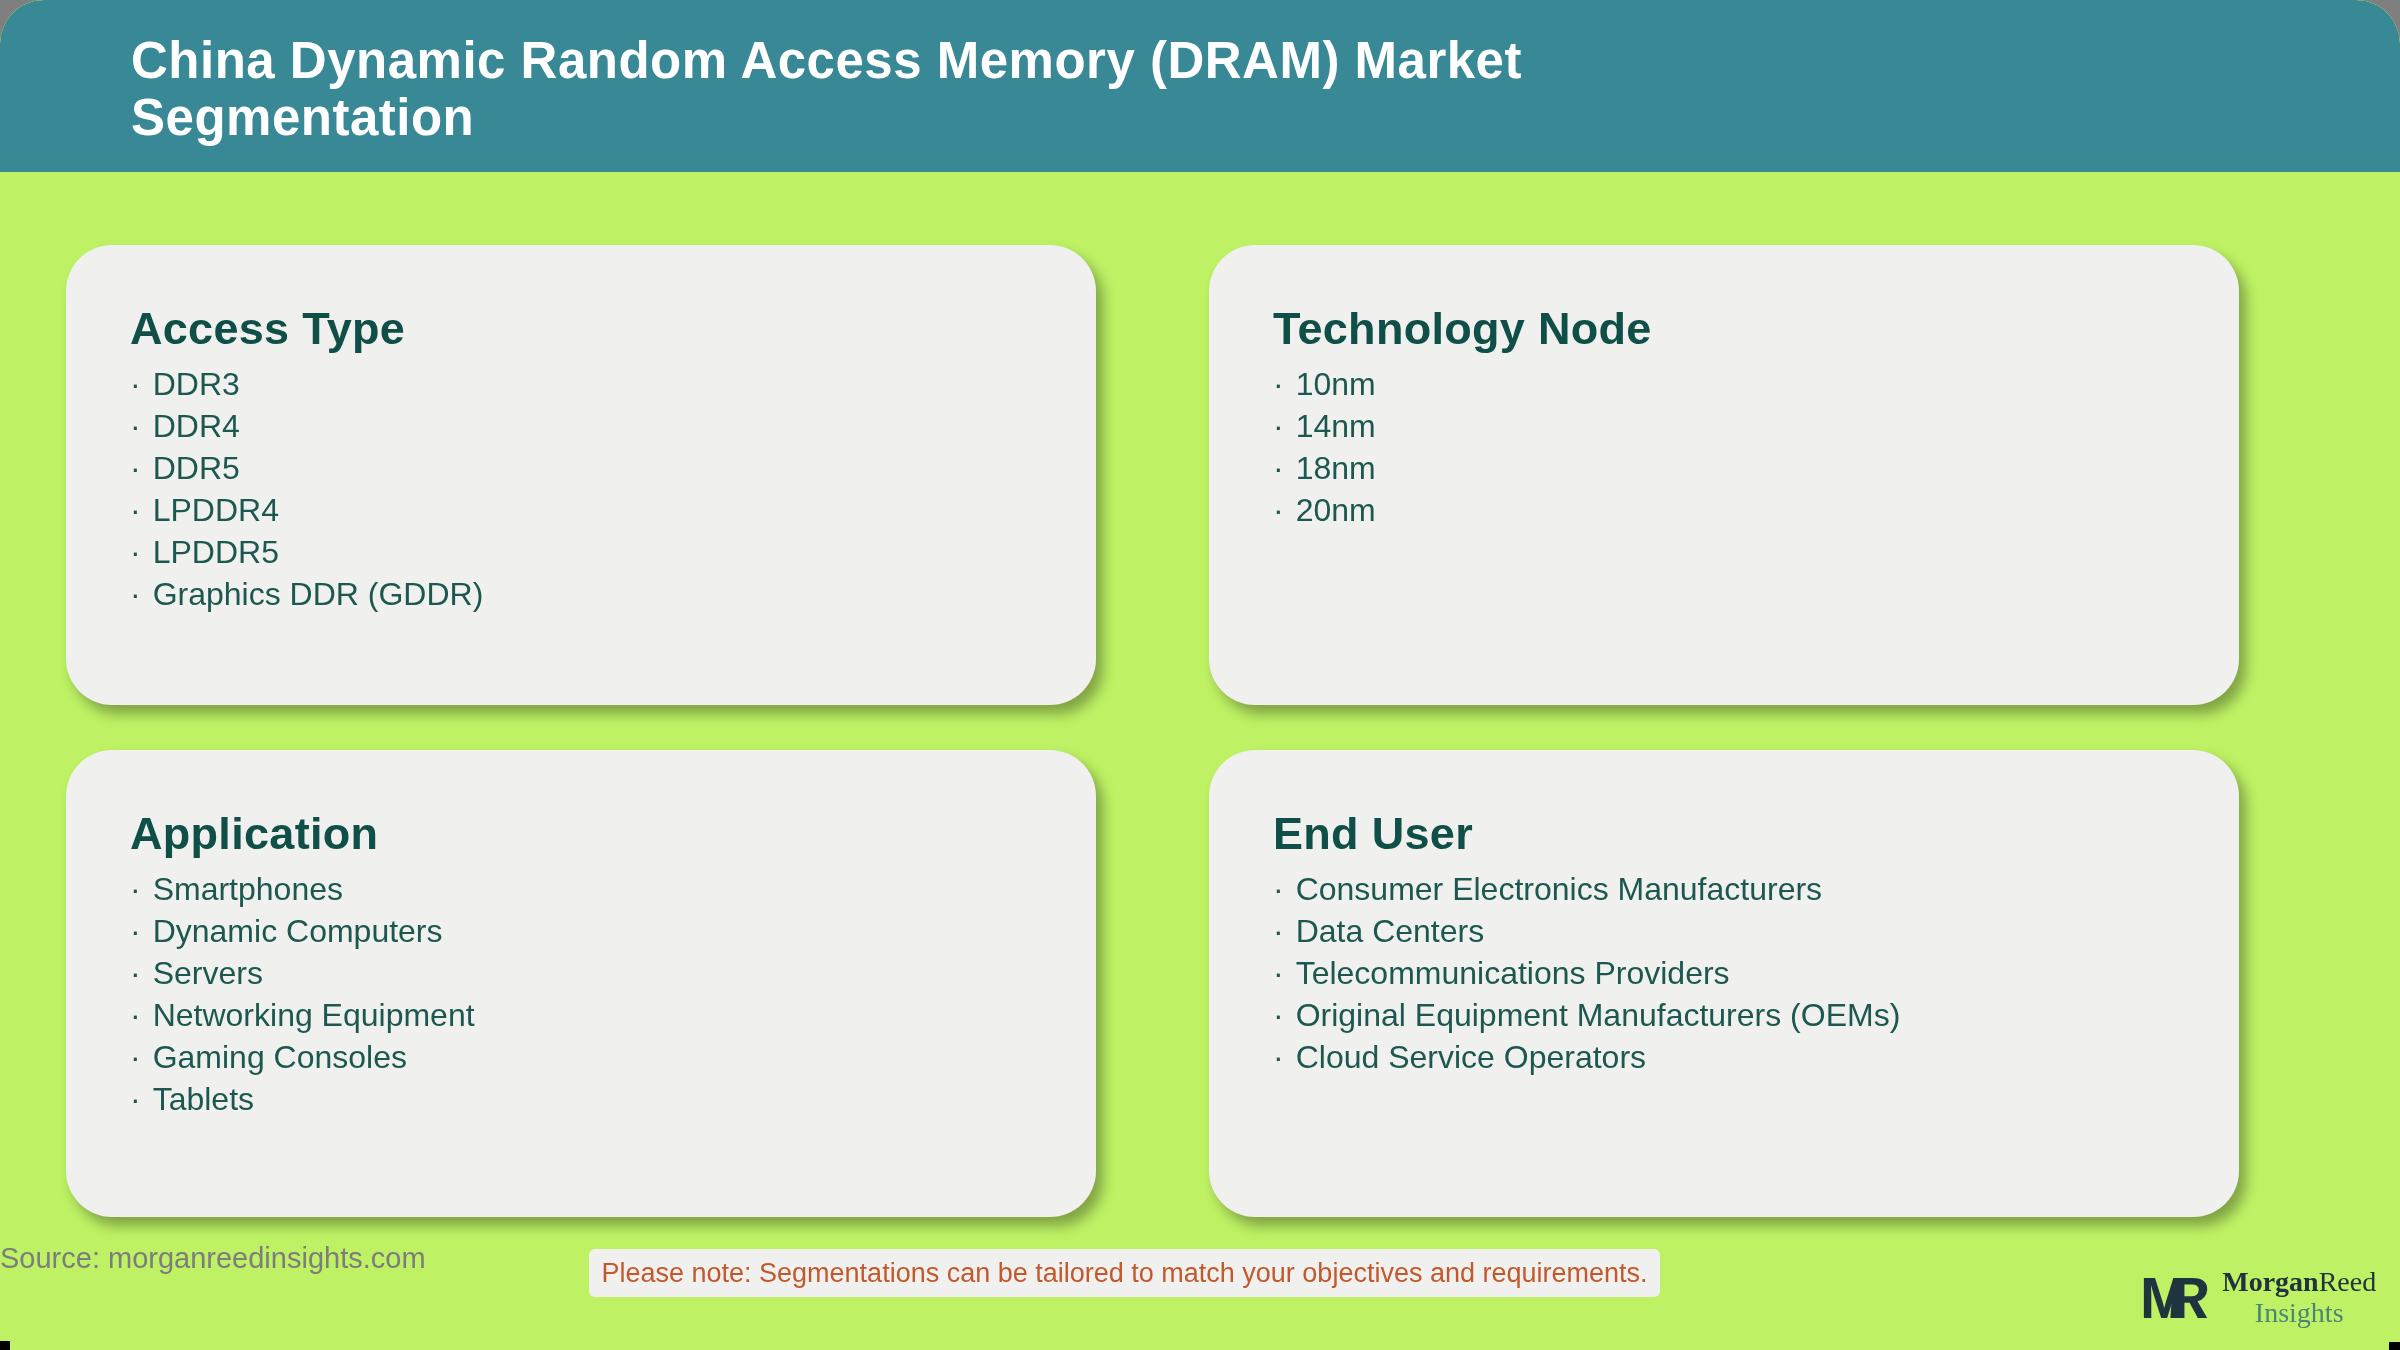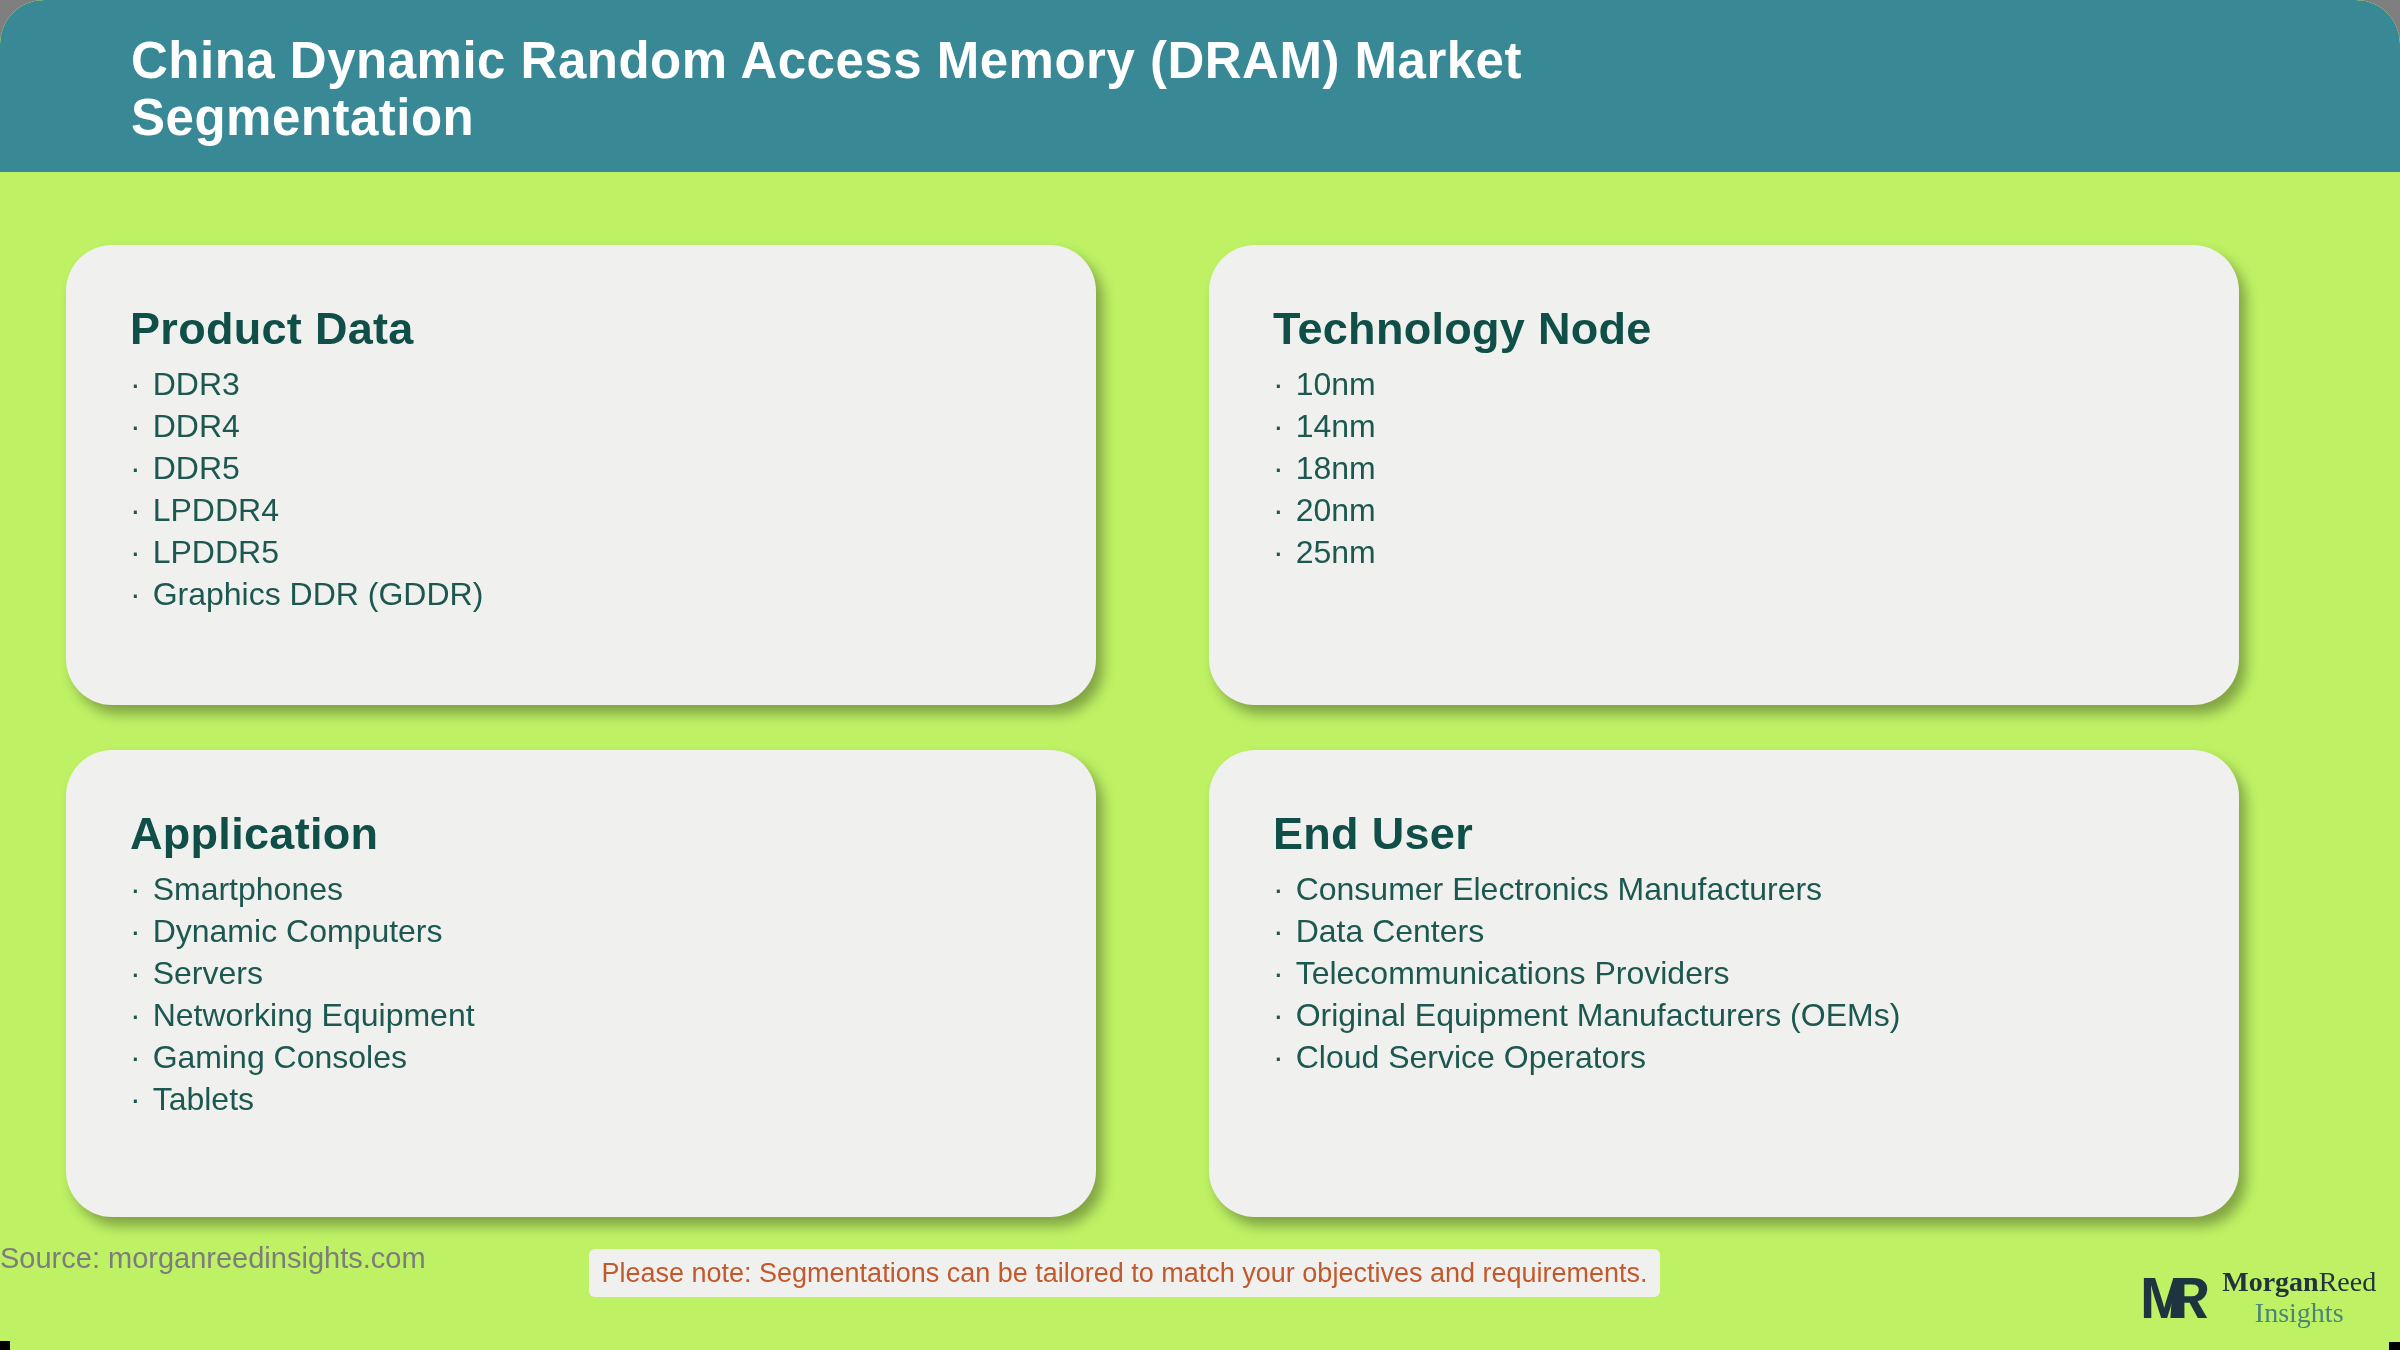--- a/index.html
+++ b/index.html
@@ -142,39 +142,38 @@
 <div class="slide">
 
   <div class="header">
     <div class="title">
       <div>China Dynamic Random Access Memory (DRAM) Market</div>
       <div>Segmentation</div>
     </div>
   </div>
 
   <div class="card" id="card-product-type">
-    <h2 class="card-title">Product Data</h2>
+    <h2 class="card-title">Access Type</h2>
     <div class="items">
       <div class="item"><span class="bullet">·</span><span>DDR3</span></div>
       <div class="item"><span class="bullet">·</span><span>DDR4</span></div>
       <div class="item"><span class="bullet">·</span><span>DDR5</span></div>
       <div class="item"><span class="bullet">·</span><span>LPDDR4</span></div>
       <div class="item"><span class="bullet">·</span><span>LPDDR5</span></div>
       <div class="item"><span class="bullet">·</span><span>Graphics DDR (GDDR)</span></div>
     </div>
   </div>
 
   <div class="card" id="card-technology-node">
     <h2 class="card-title">Technology Node</h2>
     <div class="items">
       <div class="item"><span class="bullet">·</span><span>10nm</span></div>
       <div class="item"><span class="bullet">·</span><span>14nm</span></div>
       <div class="item"><span class="bullet">·</span><span>18nm</span></div>
       <div class="item"><span class="bullet">·</span><span>20nm</span></div>
-      <div class="item"><span class="bullet">·</span><span>25nm</span></div>
     </div>
   </div>
 
   <div class="card" id="card-application">
     <h2 class="card-title">Application</h2>
     <div class="items">
       <div class="item"><span class="bullet">·</span><span>Smartphones</span></div>
       <div class="item"><span class="bullet">·</span><span>Dynamic Computers</span></div>
       <div class="item"><span class="bullet">·</span><span>Servers</span></div>
       <div class="item"><span class="bullet">·</span><span>Networking Equipment</span></div>

